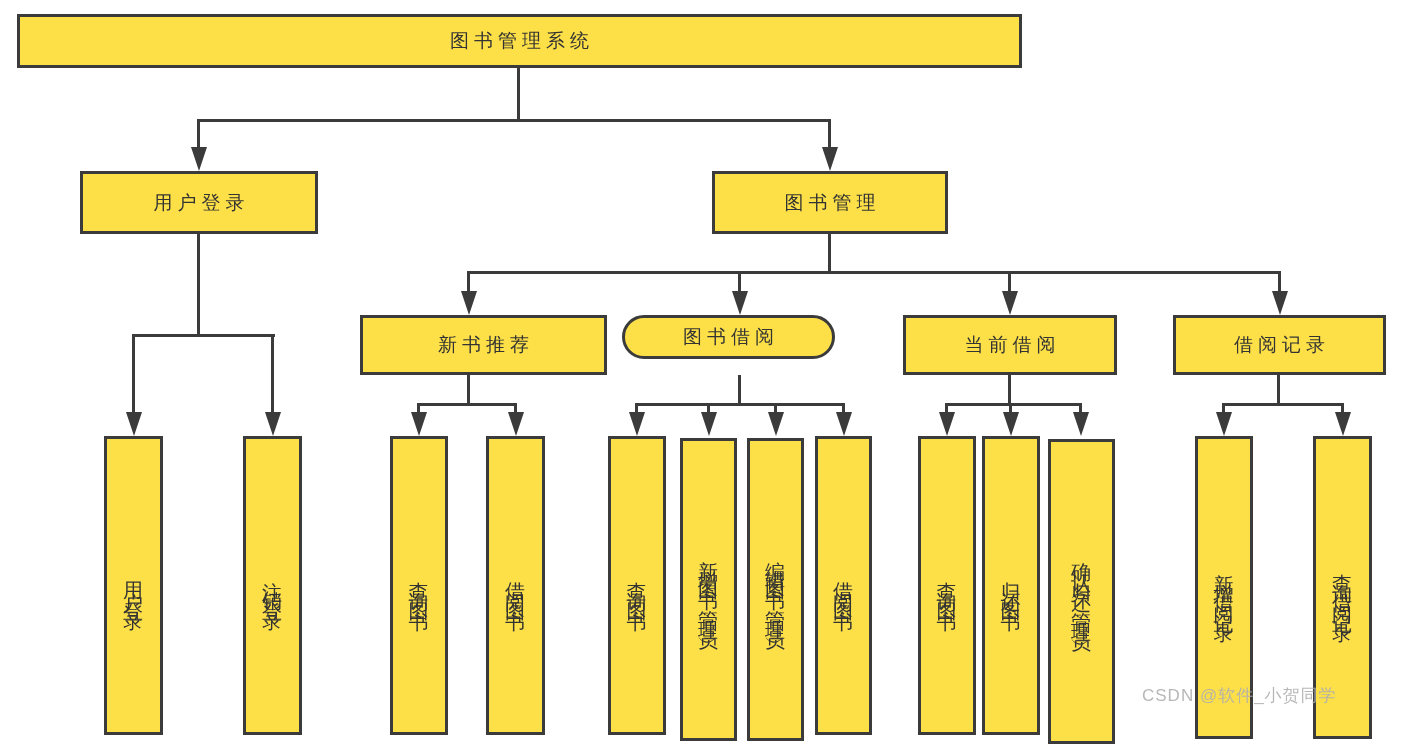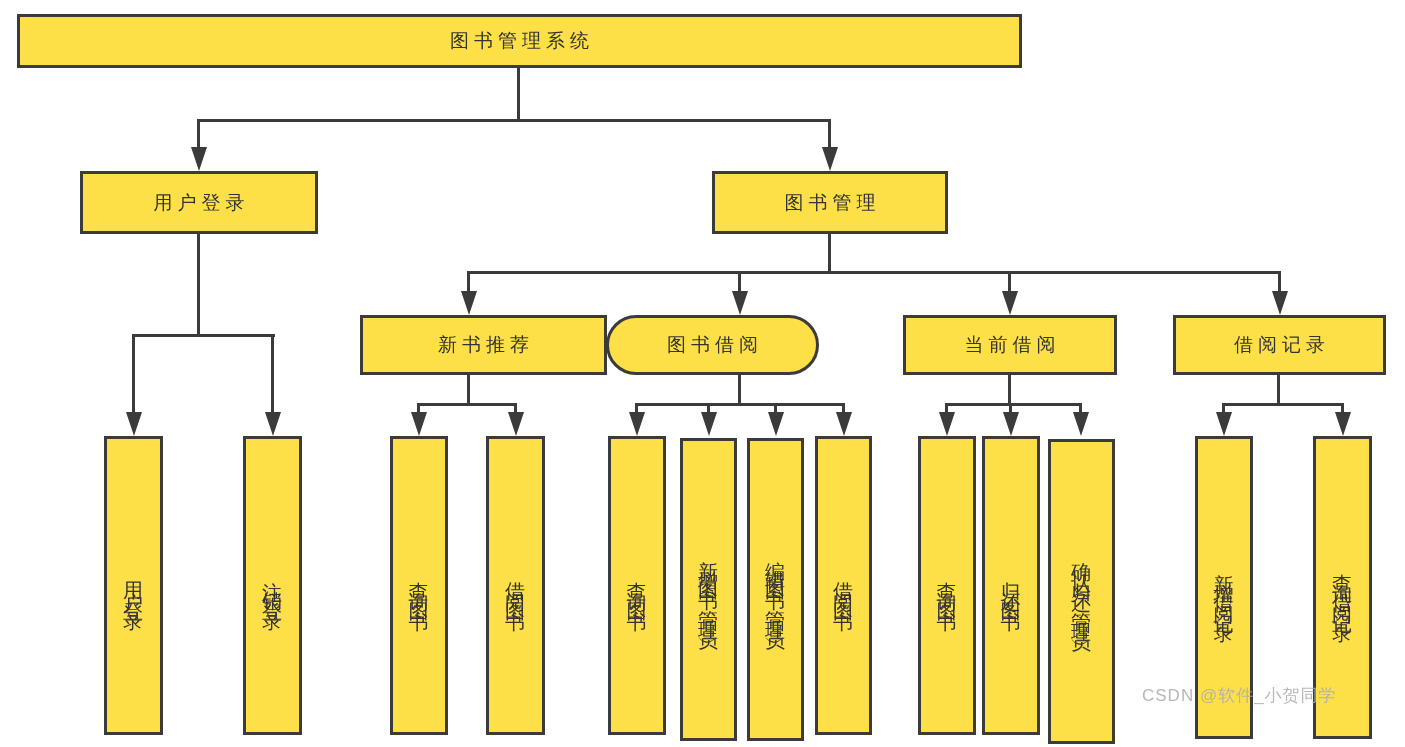--- a/index.html
+++ b/index.html
@@ -94,21 +94,21 @@
   <div class="vline" style="left:738px;top:271px;height:24px;"></div>
   <div class="arrow" style="left:732px;top:291px;"></div>
   <div class="vline" style="left:1008px;top:271px;height:24px;"></div>
   <div class="arrow" style="left:1002px;top:291px;"></div>
   <div class="vline" style="left:1278px;top:271px;height:24px;"></div>
   <div class="arrow" style="left:1272px;top:291px;"></div>
 
   <div class="box hbox" style="left:360px;top:315px;width:247px;height:60px;">
     <span>新书推荐</span>
   </div>
-  <div class="box hbox" style="left:606px;top:315px;width:213px;height:60px;border-radius:30px;">
+  <div class="box hbox" style="left:622px;top:315px;width:213px;height:44px;border-radius:30px;">
     <span>图书借阅</span>
   </div>
   <div class="box hbox" style="left:1173px;top:315px;width:213px;height:60px;">
     <span>借阅记录</span>
   </div>
   <div class="box hbox" style="left:903px;top:315px;width:214px;height:60px;">
     <span>当前借阅</span>
   </div>
 
   <div class="vline" style="left:467px;top:375px;height:31px;"></div>

